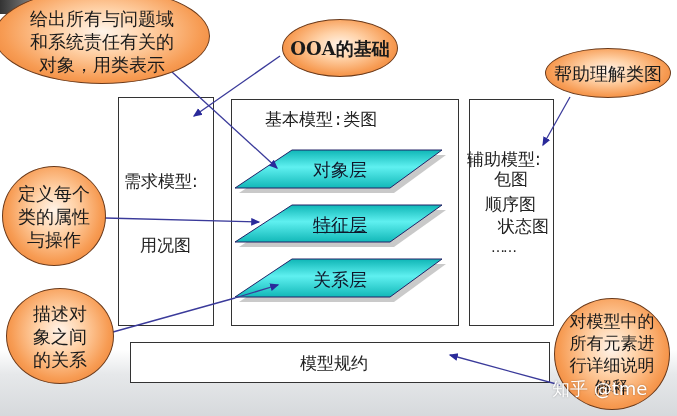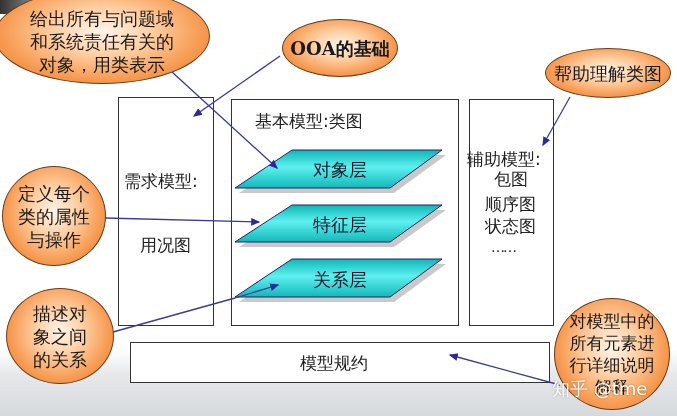--- a/index.html
+++ b/index.html
@@ -23,27 +23,27 @@
 </head>
 <body>
 
 <div class="corner"></div>
 
 <div class="box" style="left:118px;top:97px;width:96px;height:229px;"></div>
 <div class="txt" style="left:124px;top:170px;">需求模型:</div>
 <div class="txt" style="left:140px;top:234px;">用况图</div>
 
 <div class="box" style="left:231px;top:99px;width:228px;height:227px;"></div>
-<div class="txt" style="left:255px;top:110px;">基本模型:类图</div>
+<div class="txt" style="left:265px;top:110px;font-family:Liberation Mono, monospace;">基本模型:类图</div>
 
 <div class="box" style="left:469px;top:99px;width:85px;height:227px;"></div>
 <div class="txt" style="left:467px;top:148px;">辅助模型:</div>
 <div class="txt" style="left:494px;top:168px;">包图</div>
 <div class="txt" style="left:485px;top:193px;">顺序图</div>
-<div class="txt" style="left:485px;top:215px;">状态图</div>
+<div class="txt" style="left:498px;top:215px;">状态图</div>
 <div class="txt" style="left:491px;top:236px;font-size:14px;letter-spacing:-2px;">……</div>
 
 <div class="box" style="left:130px;top:342px;width:420px;height:41px;"></div>
 <div class="txt" style="left:300px;top:352px;">模型规约</div>
 
 <svg class="overlay" width="677" height="416">
   <defs>
     <linearGradient id="cy" x1="0" y1="0" x2="0" y2="1">
       <stop offset="0" stop-color="#0fb6b6"></stop>
       <stop offset="0.45" stop-color="#5ff0f0"></stop>
@@ -67,21 +67,21 @@
     <line x1="280" y1="56" x2="194" y2="116" marker-end="url(#ah)"></line>
     <line x1="570" y1="97" x2="543" y2="145" marker-end="url(#ah)"></line>
     <line x1="105" y1="218" x2="259" y2="222" marker-end="url(#ah)"></line>
     <line x1="113" y1="332" x2="235" y2="298"></line>
     <line x1="235" y1="298" x2="278" y2="285" marker-end="url(#ah)"></line>
     <line x1="560" y1="385" x2="450" y2="355" marker-end="url(#ah)"></line>
   </g>
 </svg>
 
 <div class="layer-label" style="left:313px;top:158px;">对象层</div>
-<div class="layer-label" style="left:313px;top:213px;">特征层</div>
+<div class="layer-label" style="left:313px;top:213px;text-decoration:underline;">特征层</div>
 <div class="layer-label" style="left:313px;top:268px;">关系层</div>
 
 <div class="ell" style="left:-6px;top:-12px;width:216px;height:96px;padding-top:10px;">
   <div>
     <span>给出所有与问题域</span>
     <span>和系统责任有关的</span>
     <span>对象，用类表示</span>
   </div>
 </div>
 

